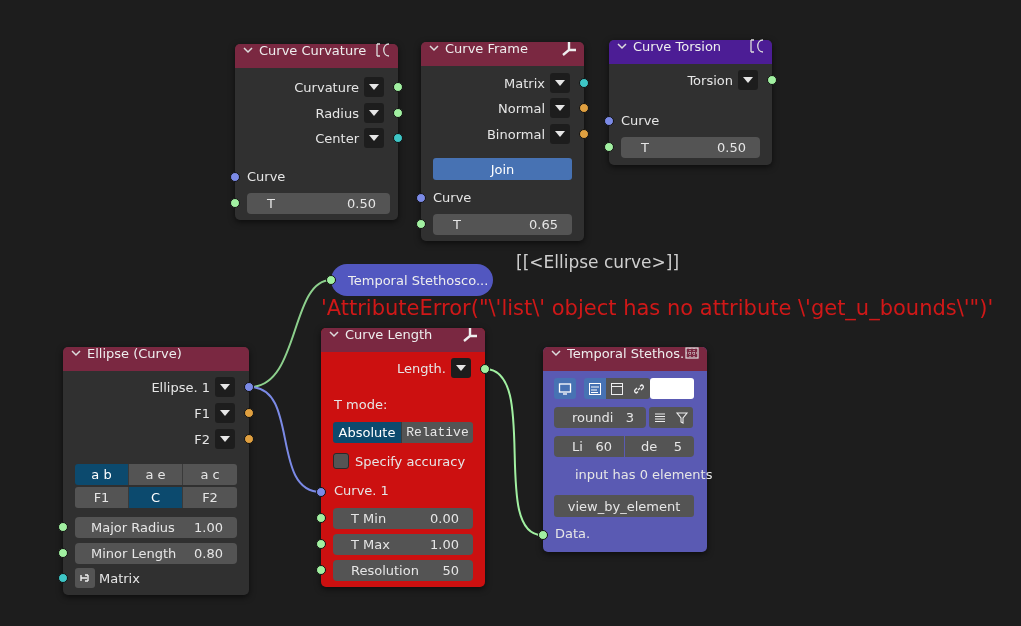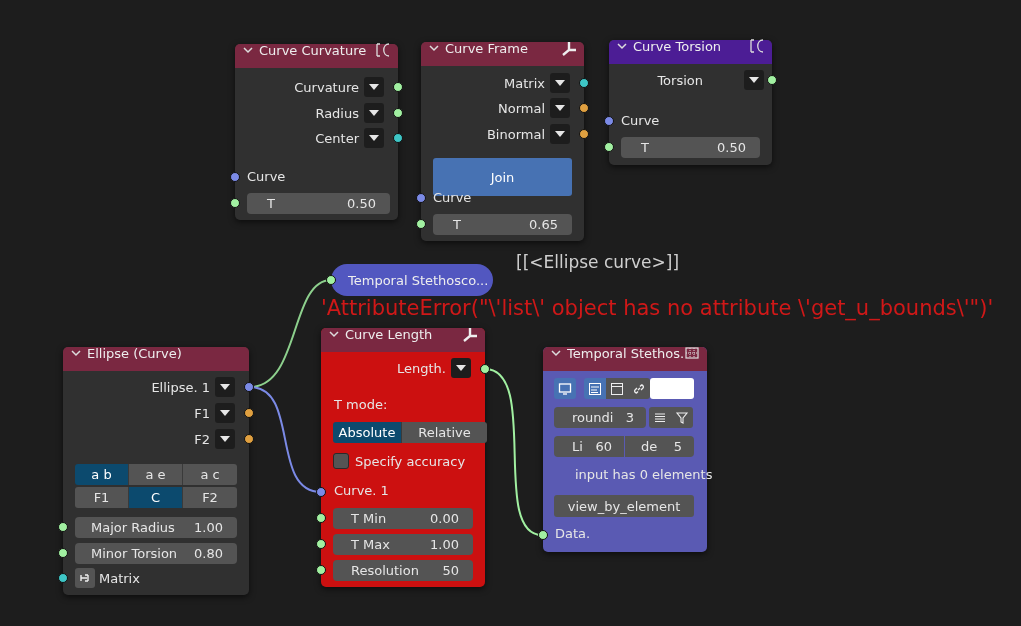--- a/index.html
+++ b/index.html
@@ -23,21 +23,21 @@
   .s-green { background:#a1f0a1; }
   .s-blue { background:#7b8ae6; }
   .s-cyan { background:#3ec6c6; }
   .s-orange { background:#e0a040; }
   .dd { width:20px; height:20px; background:#1d1d1d; border-radius:3px; margin-left:5px; display:inline-flex; align-items:center; justify-content:center; }
   .dd::after { content:""; border-left:5px solid transparent; border-right:5px solid transparent; border-top:6px solid #e6e6e6; }
   .field {
     position:absolute; height:21px; background:#545454; border-radius:4px; display:flex; align-items:center;
     justify-content:space-between; padding:0 14px 0 20px; box-sizing:border-box; font-size:13px; color:#e6e6e6;
   }
-  .btn-blue { position:absolute; height:38px; background:#4772b3; border-radius:3px; display:flex; align-items:center; justify-content:center; color:#fff; font-size:13px; }
+  .btn-blue { position:absolute; height:22px; background:#4772b3; border-radius:3px; display:flex; align-items:center; justify-content:center; color:#fff; font-size:13px; }
   .seg { position:absolute; display:flex; }
   .seg div { height:21px; background:#545454; display:flex; align-items:center; justify-content:center; font-size:13px; color:#e6e6e6; border-right:1px solid #3a3a3a; box-sizing:border-box; }
   .seg div.on { background:#0c4a6e; color:#fff; }
   .seg div:first-child { border-radius:3px 0 0 3px; }
   .seg div:last-child { border-radius:0 3px 3px 0; border-right:none; }
   svg.wires { position:absolute; left:0; top:0; width:1021px; height:626px; pointer-events:none; }
   .errtext { position:absolute; color:#d01818; font-size:21px; white-space:nowrap; }
   .reroute-label { position:absolute; color:#cfcfcf; font-size:17px; white-space:nowrap; }
   .pill {
     position:absolute; background:#5257c0; border-radius:16px; height:32px; display:flex; align-items:center;
@@ -130,21 +130,21 @@
 <div class="node" style="left:609px;top:40px;width:163px;height:125px;">
   <div class="hdr" style="background:#4c1d95;">
     <svg class="chev" viewBox="0 0 10 10">
         <path d="M1,3 L5,7 L9,3" stroke="#ddd" stroke-width="1.5" fill="none"></path>
       </svg>
     <span class="ttl">Curve Torsion</span>
     <svg class="icn" viewBox="0 0 18 18">
         <path d="M3,3 L3,15 M15,3 C8,3 8,15 15,15 M3,3 L6,3 M3,15 L6,15" stroke="#ddd" stroke-width="1.3" fill="none"></path>
       </svg>
   </div>
-  <div class="row" style="right:8px;top:30px;gap:36px;">
+  <div class="row" style="right:14px;top:30px;">
     <span>Torsion</span>
       <span class="dd"></span>
   </div>
   <div class="sock s-green" style="right:-5px;top:35px;"></div>
   <div class="sock s-blue" style="left:-5px;top:76px;"></div>
   <div class="row" style="left:12px;top:73px;">
       <span>Curve</span>
     </div>
   <div class="sock s-green" style="left:-5px;top:102px;"></div>
   <div class="field" style="left:12px;top:97px;width:139px;">
@@ -198,21 +198,21 @@
     <div style="width:54px;">F2</div>
   </div>
 
   <div class="sock s-green" style="left:-5px;top:175px;"></div>
   <div class="field" style="left:12px;top:170px;width:162px;padding-left:16px;">
     <span>Major Radius</span>
     <span>1.00</span>
   </div>
   <div class="sock s-green" style="left:-5px;top:201px;"></div>
   <div class="field" style="left:12px;top:196px;width:162px;padding-left:16px;">
-    <span>Minor Torsion</span>
+    <span>Minor Length</span>
     <span>0.80</span>
   </div>
   <div class="sock s-cyan" style="left:-5px;top:226px;"></div>
   <div class="row" style="left:12px;top:221px;">
     <span style="width:20px;height:20px;background:#545454;border-radius:3px;display:inline-flex;align-items:center;justify-content:center;margin-right:4px;">
       <svg viewBox="0 0 12 12" width="12" height="12">
           <path d="M2,3 L2,9 M2,6 L8,6 M6,3 L9,3 M6,9 L9,9 M9,3 L9,9" stroke="#eee" stroke-width="1.4" fill="none"></path>
         </svg>
     </span>
     <span>Matrix</span>
@@ -232,21 +232,21 @@
   <div class="row" style="right:14px;top:30px;">
     <span>Length.</span>
       <span class="dd"></span>
   </div>
   <div class="sock s-green" style="right:-5px;top:36px;"></div>
   <div class="row" style="left:13px;top:69px;">
       <span>T mode:</span>
     </div>
   <div class="seg" style="left:12px;top:94px;">
     <div class="on" style="width:69px;">Absolute</div>
-    <div style="width:85px;">Relative</div>
+    <div style="width:71px;font-family:Liberation Mono, monospace;">Relative</div>
   </div>
   <div class="row" style="left:12px;top:125px;">
     <span class="chk"></span>
     <span>Specify accuracy</span>
   </div>
   <div class="sock s-blue" style="left:-5px;top:159px;"></div>
   <div class="row" style="left:13px;top:155px;">
       <span>Curve. 1</span>
     </div>
   <div class="sock s-green" style="left:-5px;top:185px;"></div>

